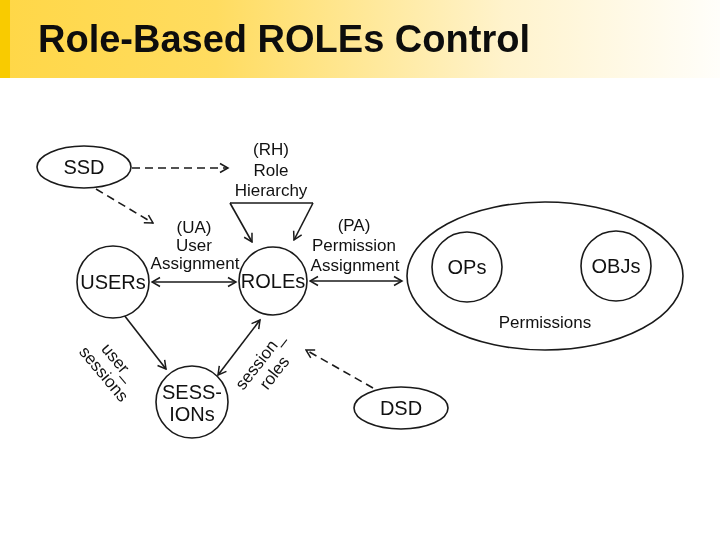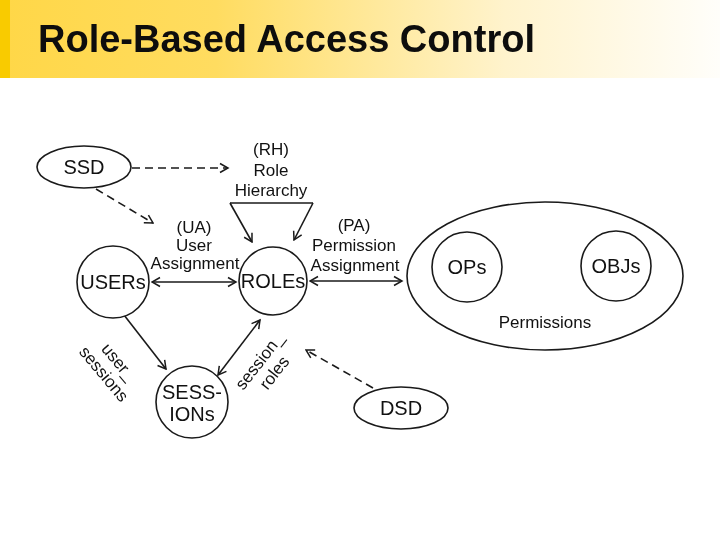--- a/index.html
+++ b/index.html
@@ -32,21 +32,21 @@
   .node-label{font-size:20px;}
   .rel-label{font-size:17px;}
 </style>
 </head>
 <body>
 
 <div class="slide">
 
   <div class="header">
     <div class="header-strip"></div>
-    <div class="title">Role-Based Access Control</div>
+    <div class="title">Role-Based ROLEs Control</div>
   </div>
 
   <svg width="720" height="540" viewBox="0 0 720 540">
     <defs>
       <marker id="arrow" viewBox="0 0 12 12" refX="10.5" refY="6" markerWidth="12" markerHeight="12" markerUnits="userSpaceOnUse" orient="auto-start-reverse">
         <path class="mk" d="M2.5,1.5 L10.5,6 L2.5,10.5"></path>
       </marker>
     </defs>
 
     <g>

